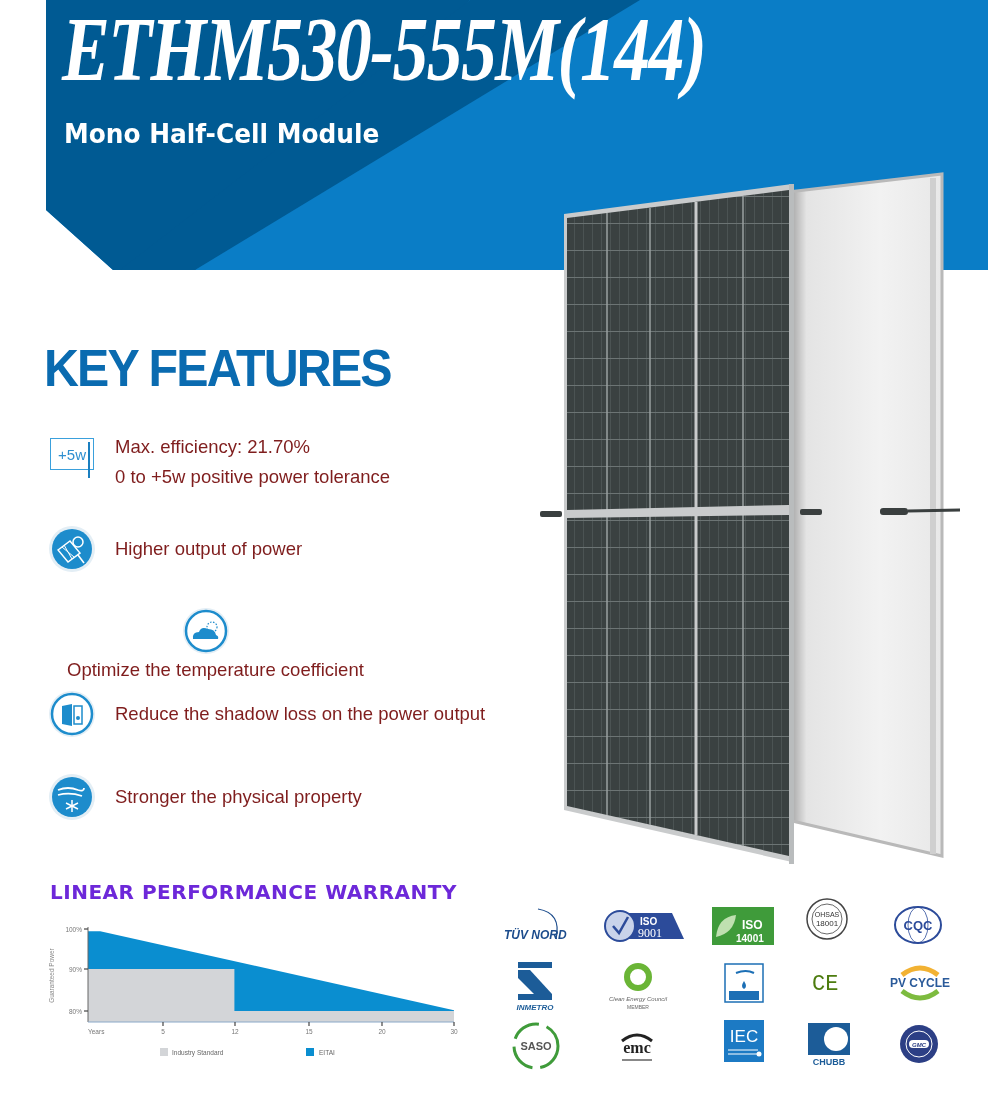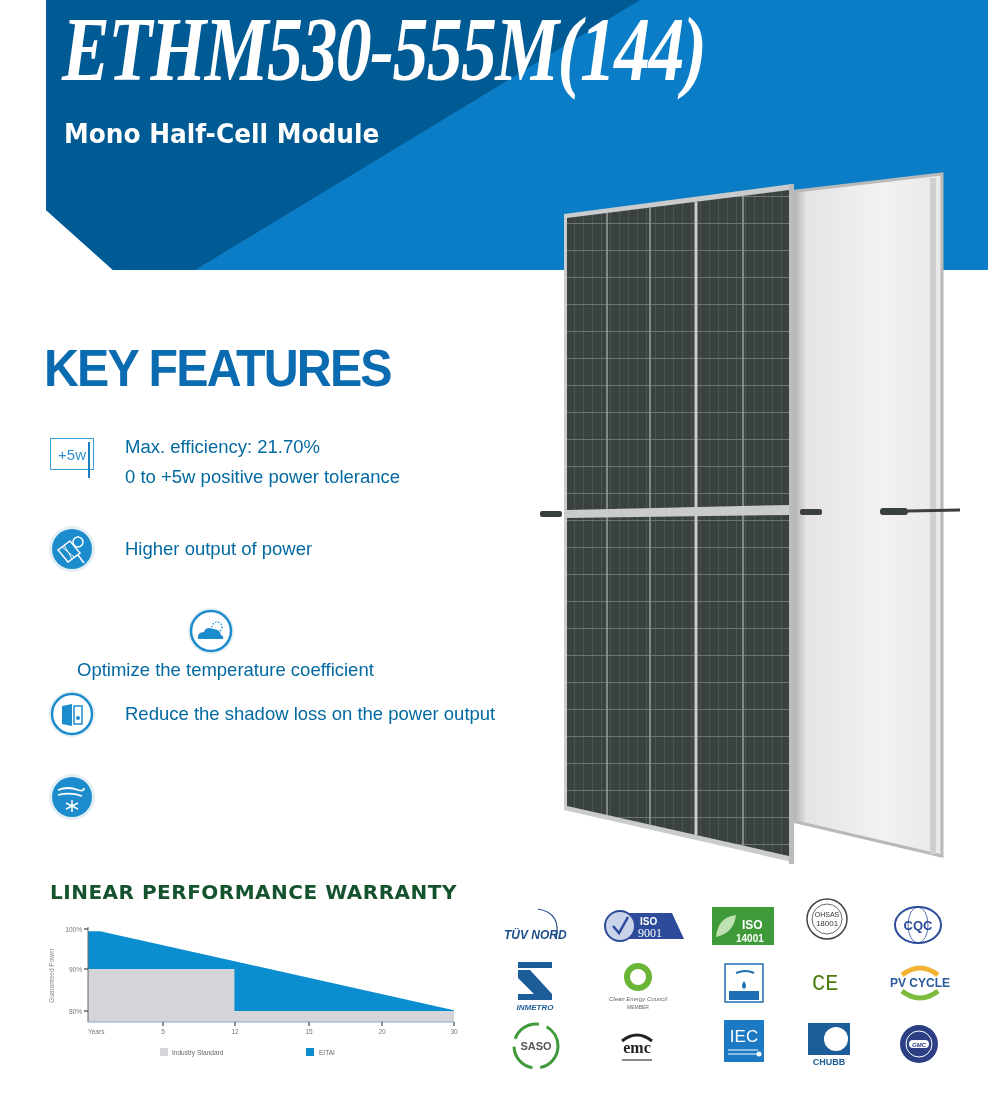--- a/index.html
+++ b/index.html
@@ -27,32 +27,32 @@
   .key-title {
     position: absolute; left: 44px; top: 338px;
     font-size: 52px; font-weight: bold; color: #0a6bb0;
     letter-spacing: -2px; transform: scaleX(0.93); transform-origin: left top;
     font-family: "Liberation Sans", sans-serif;
   }
   .feature {
     position: absolute; left: 48px; display: flex; align-items: center;
   }
   .feature .ico { width: 48px; height: 48px; flex: 0 0 48px; }
-  .feature .txt { margin-left: 29px; font-size: 18.5px; color: #0369a1; line-height: 30px; }
+  .feature .txt { margin-left: 19px; font-size: 18.5px; color: #7f1d1d; line-height: 30px; }
   .plus5 {
     width: 44px; height: 32px; border: 1.5px solid #3aa0dc; box-sizing: border-box;
     color: #2e8fd0; font-size: 15px; display: flex; align-items: center; justify-content: center;
     position: relative; margin-left: 2px;
   }
   .plus5::after {
     content: ""; position: absolute; right: 3px; top: 3px; width: 2px; height: 36px; background: #1b7fc0;
   }
   .warranty-title {
     position: absolute; left: 50px; top: 880px;
-    font-size: 20px; font-weight: bold; color: #14532d; letter-spacing: 0.5px;
+    font-size: 20px; font-weight: bold; color: #6d28d9; letter-spacing: 0.5px;
     font-family: "DejaVu Sans", sans-serif;
   }
   .chart { position: absolute; left: 40px; top: 915px; width: 430px; height: 150px; }
   .certs { position: absolute; left: 490px; top: 895px; width: 480px; height: 180px; }
   .cert { position: absolute; display: flex; align-items: center; }
 </style>
 </head>
 <body>
 
 <svg class="header-bg" viewBox="0 0 988 270" width="988" height="270">
@@ -149,20 +149,21 @@
 <div class="feature" style="top:773px;">
   <svg class="ico" viewBox="0 0 48 48">
     <circle cx="24" cy="24" r="23" fill="#e3eef5"></circle>
     <circle cx="24" cy="24" r="20" fill="#1d8ccc"></circle>
     <path d="M10 17 Q20 13 30 17 Q36 19 36 15" fill="none" stroke="#fff" stroke-width="1.8"></path>
     <path d="M10 22 Q22 19 34 23" fill="none" stroke="#fff" stroke-width="1.8"></path>
     <line x1="24" y1="27" x2="24" y2="39" stroke="#fff" stroke-width="1.5"></line>
     <line x1="18" y1="30" x2="30" y2="36" stroke="#fff" stroke-width="1.5"></line>
     <line x1="30" y1="30" x2="18" y2="36" stroke="#fff" stroke-width="1.5"></line>
   </svg>
+  <div class="txt">Stronger the physical property</div>
 </div>
 
 <div class="warranty-title">LINEAR PERFORMANCE WARRANTY</div>
 
 <svg class="chart" id="warranty-chart" viewBox="0 0 430 150" width="430" height="150">
   <g id="chart-areas">
       <polygon points="48,107 48,16.200000000000003 60.2,16.200000000000003 414,95.15999999999998 414,107" fill="#0a8ed0"></polygon>
       <polygon points="48,107 48,54 194.4,54 194.4,96 414,96 414,107" fill="#d3d5d8"></polygon>
     </g>
   <g id="chart-axes">

